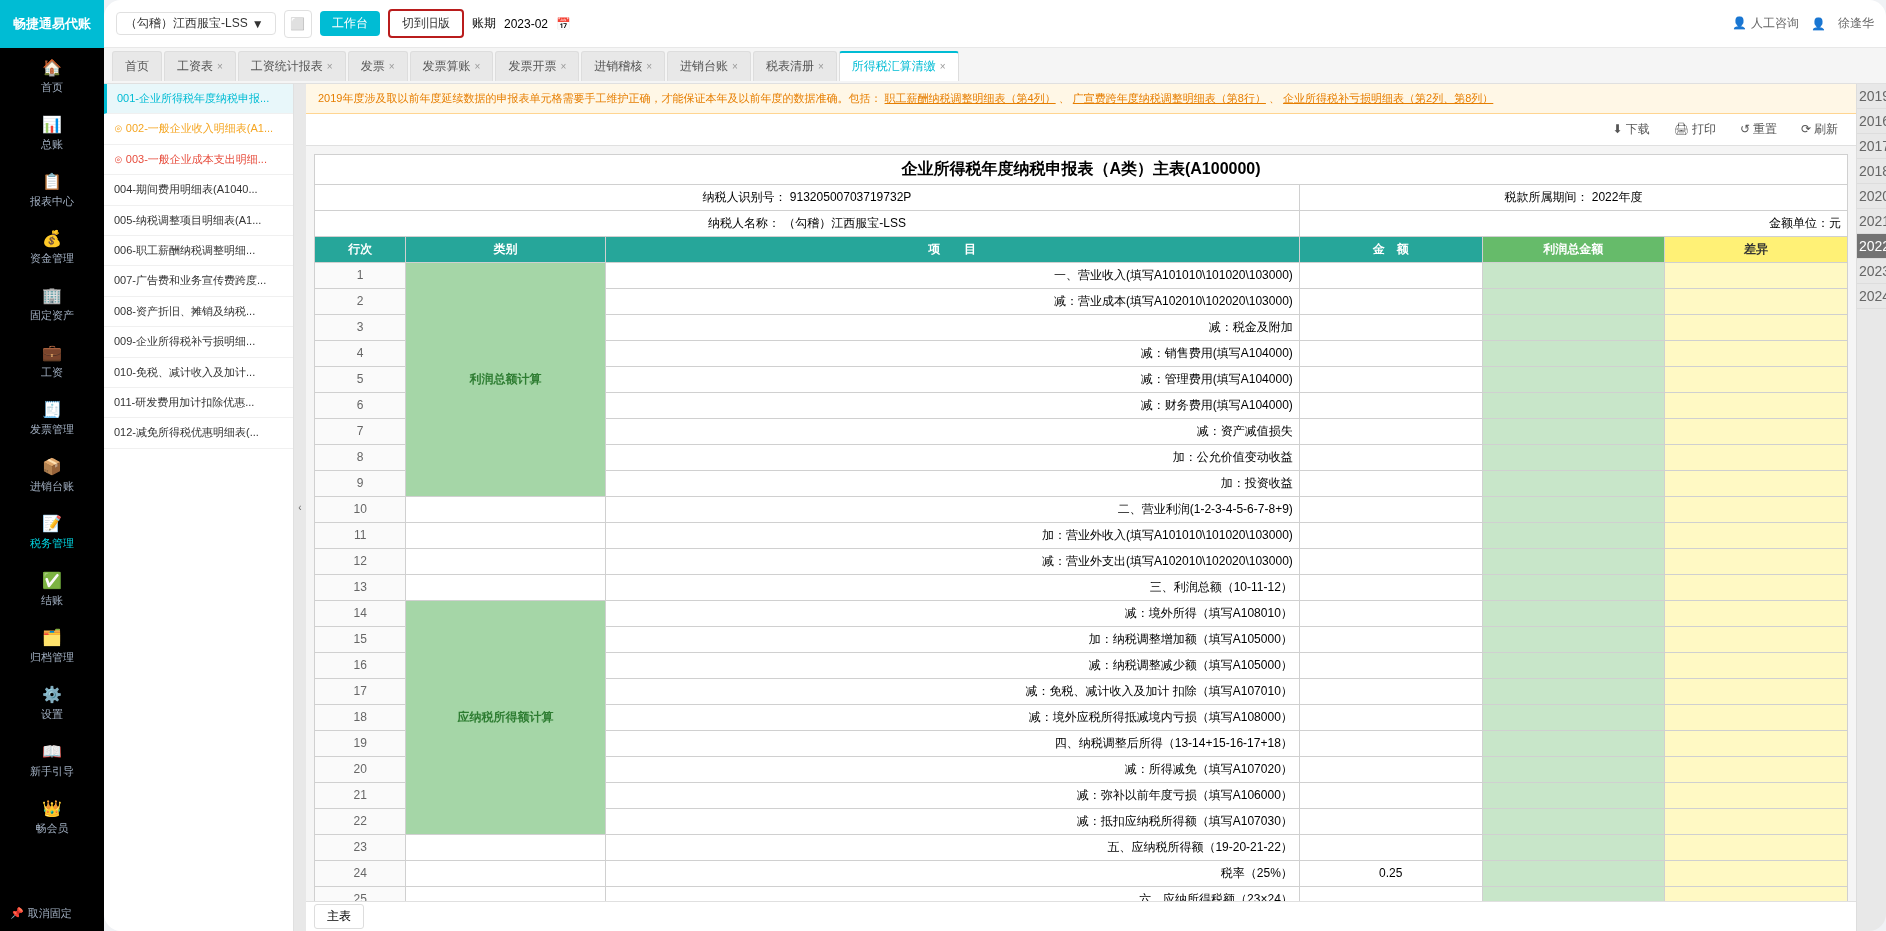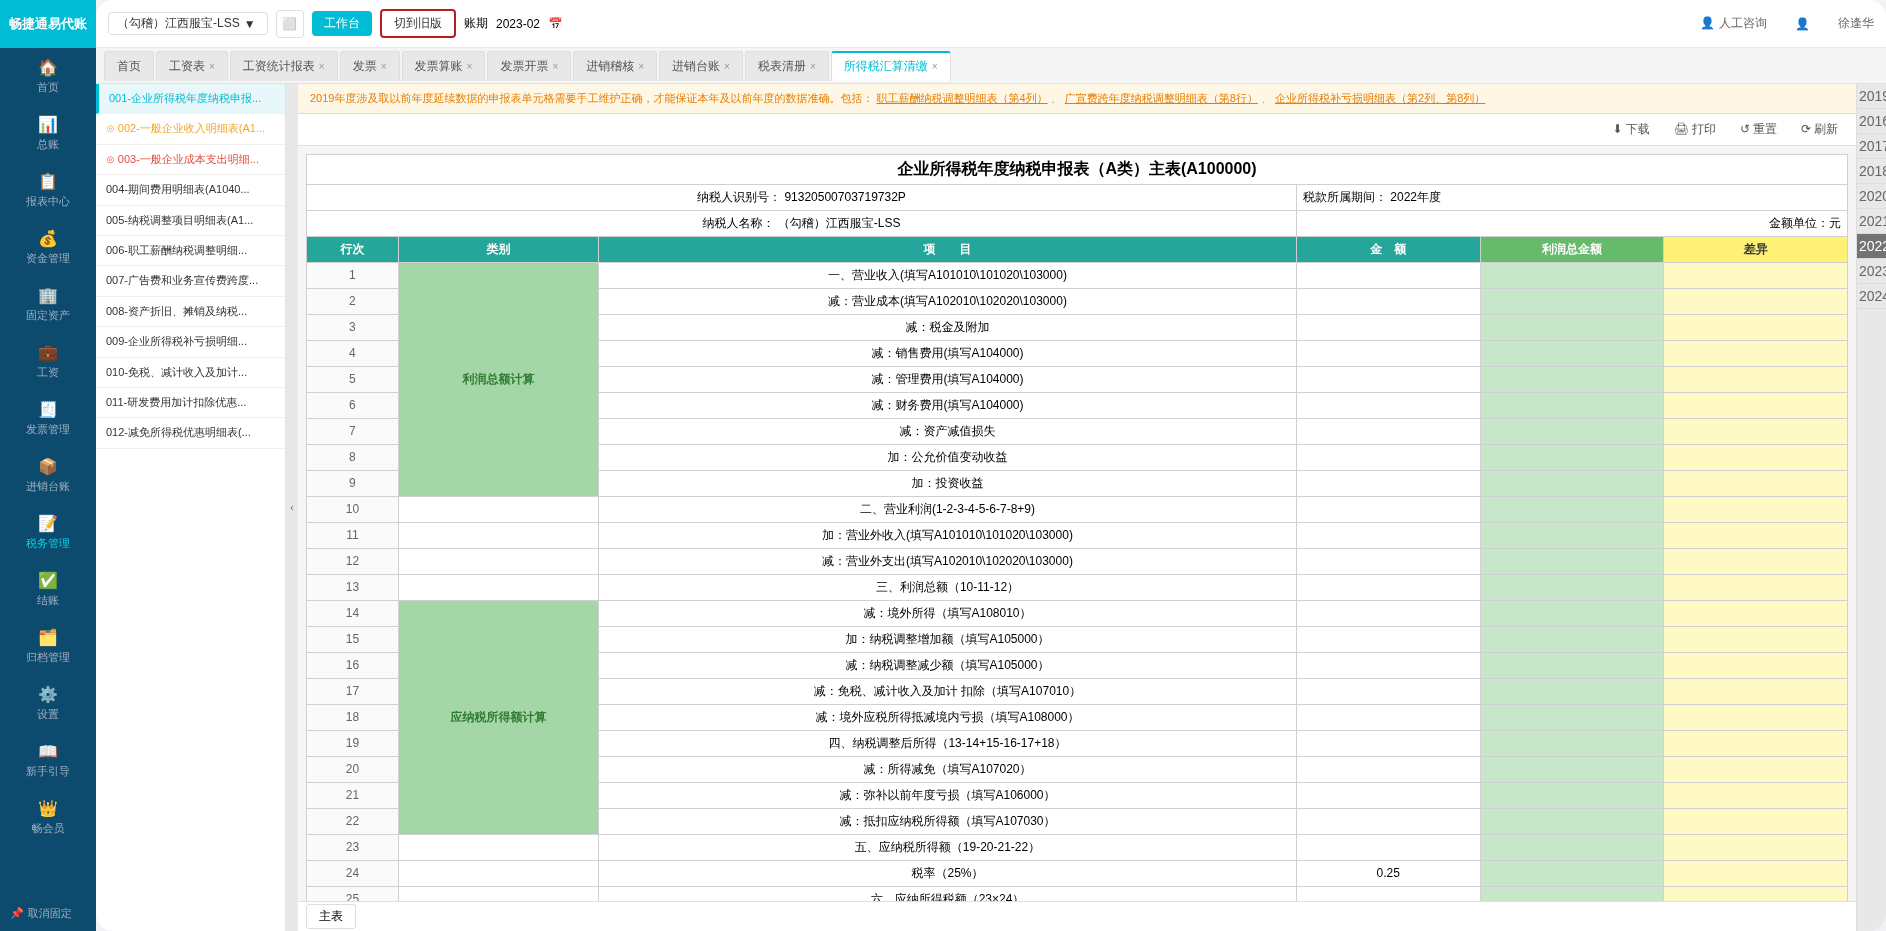--- a/index.html
+++ b/index.html
@@ -1,35 +1,35 @@
 <!DOCTYPE html>
 <html><head>
   <meta charset="utf-8">
   <style>
     * { box-sizing: border-box; margin: 0; padding: 0; }
     body { font-family: 'Microsoft YaHei', Arial, sans-serif; font-size: 12px; background: #f0f2f5; display: flex; height: 931px; overflow: hidden; }
 
     
-    .sidebar { width: 96px; background: #0c4a6e; display: flex; flex-direction: column; height: 100%; flex-shrink: 0; }
+    .sidebar { width: 104px; background: #000000; display: flex; flex-direction: column; height: 100%; flex-shrink: 0; }
     .sidebar-logo { background: #00bcd4; height: 48px; display: flex; align-items: center; justify-content: center; color: #fff; font-size: 13px; font-weight: bold; padding: 0 8px; }
     .sidebar-item { display: flex; flex-direction: column; align-items: center; padding: 10px 4px; color: #a0aec0; cursor: pointer; font-size: 11px; gap: 3px; }
     .sidebar-item:hover, .sidebar-item.active { color: #00d4e0; }
     .sidebar-item .icon { font-size: 16px; }
     .sidebar-bottom { margin-top: auto; padding: 10px; color: #a0aec0; font-size: 11px; display: flex; align-items: center; gap: 4px; cursor: pointer; }
 
     
     .main { flex: 1; display: flex; flex-direction: column; overflow: hidden; border-radius: 17px; }
 
     
     .topbar { height: 48px; background: #fff; border-bottom: 1px solid #e8e8e8; display: flex; align-items: center; padding: 0 12px; gap: 8px; flex-shrink: 0; }
     .topbar-company { display: flex; align-items: center; gap: 4px; background: #fff; border: 1px solid #e0e0e0; border-radius: 4px; padding: 2px 8px; font-size: 12px; color: #333; min-width: 160px; }
     .topbar-icon-btn { width: 28px; height: 28px; border: 1px solid #e0e0e0; border-radius: 4px; display: flex; align-items: center; justify-content: center; cursor: pointer; color: #666; }
     .topbar-btn { background: #00bcd4; color: #fff; border: none; border-radius: 4px; padding: 4px 12px; font-size: 12px; cursor: pointer; }
     .topbar-btn-outline { background: #fff; color: #333; border: 2px solid #b91c1c; border-radius: 4px; padding: 4px 12px; font-size: 12px; cursor: pointer; }
-    .topbar-right { margin-left: auto; display: flex; align-items: center; gap: 28px; font-size: 12px; color: #666; }
+    .topbar-right { margin-left: auto; display: flex; align-items: center; gap: 12px; font-size: 12px; color: #666; }
 
     
     .tabbar { height: 36px; background: #f5f5f5; border-bottom: 1px solid #e0e0e0; display: flex; align-items: center; padding: 0 8px; gap: 2px; flex-shrink: 0; overflow-x: auto; }
     .tab { height: 30px; padding: 0 12px; display: flex; align-items: center; gap: 4px; border-radius: 3px 3px 0 0; font-size: 12px; cursor: pointer; background: #e8e8e8; color: #555; border: 1px solid #ddd; border-bottom: none; white-space: nowrap; }
     .tab.active { background: #fff; color: #00bcd4; border-top: 2px solid #00bcd4; }
     .tab .close { color: #999; font-size: 10px; }
 
     
     .content { flex: 1; display: flex; overflow: hidden; }
 
@@ -47,21 +47,21 @@
     .warning-bar a { color: #e67e00; text-decoration: underline; }
 
     .toolbar { background: #fff; border-bottom: 1px solid #e0e0e0; padding: 4px 12px; display: flex; align-items: center; gap: 12px; justify-content: flex-end; flex-shrink: 0; }
     .toolbar-btn { display: flex; align-items: center; gap: 3px; font-size: 12px; color: #555; cursor: pointer; padding: 3px 6px; border-radius: 3px; }
 
     .table-area { flex: 1; overflow: auto; padding: 8px; }
     .main-table { width: 100%; border-collapse: collapse; background: #fff; font-size: 12px; }
     .main-table th, .main-table td { border: 1px solid #d0d0d0; padding: 4px 6px; text-align: center; white-space: nowrap; }
     .main-table .row-num { color: #666; background: #fafafa; }
     .main-table .category-cell { background: #a5d6a7; color: #2e7d32; font-weight: bold; }
-    .main-table .item-cell { text-align: center; }
+    .main-table .item-cell { text-align: right; }
     .main-table .profit-col { background: #c8e6c9; }
     .main-table .diff-col { background: #fff9c4; }
     .main-table .header-row th { background: #26a69a; color: #fff; }
 
     .table-title { text-align: center; font-size: 16px; font-weight: bold; padding: 8px 0; }
     .table-info { font-size: 12px; padding: 4px 8px; }
 
     .tab-bottom { background: #fff; border-top: 1px solid #e0e0e0; padding: 2px 8px; display: flex; align-items: center; }
     .tab-bottom-item { padding: 3px 12px; font-size: 12px; border: 1px solid #ddd; background: #fff; cursor: pointer; border-radius: 3px; }
 
@@ -256,21 +256,21 @@
 
             <tr>
               <td colspan="6" class="table-title">企业所得税年度纳税申报表（A类）主表(A100000)</td>
             </tr>
 
             <tr>
               <td colspan="3" class="table-info">
                 <span>纳税人识别号：</span>
                 <span>91320500703719732P</span>
               </td>
-              <td colspan="3" class="table-info" style="text-align:left">
+              <td colspan="3" class="table-info" style="text-align:center">
                 <span>税款所属期间：</span>
                 <span>2022年度</span>
               </td>
             </tr>
 
             <tr>
               <td colspan="3" class="table-info">
                 <span>纳税人名称：</span>
                 <span>（勾稽）江西服宝-LSS</span>
               </td>

